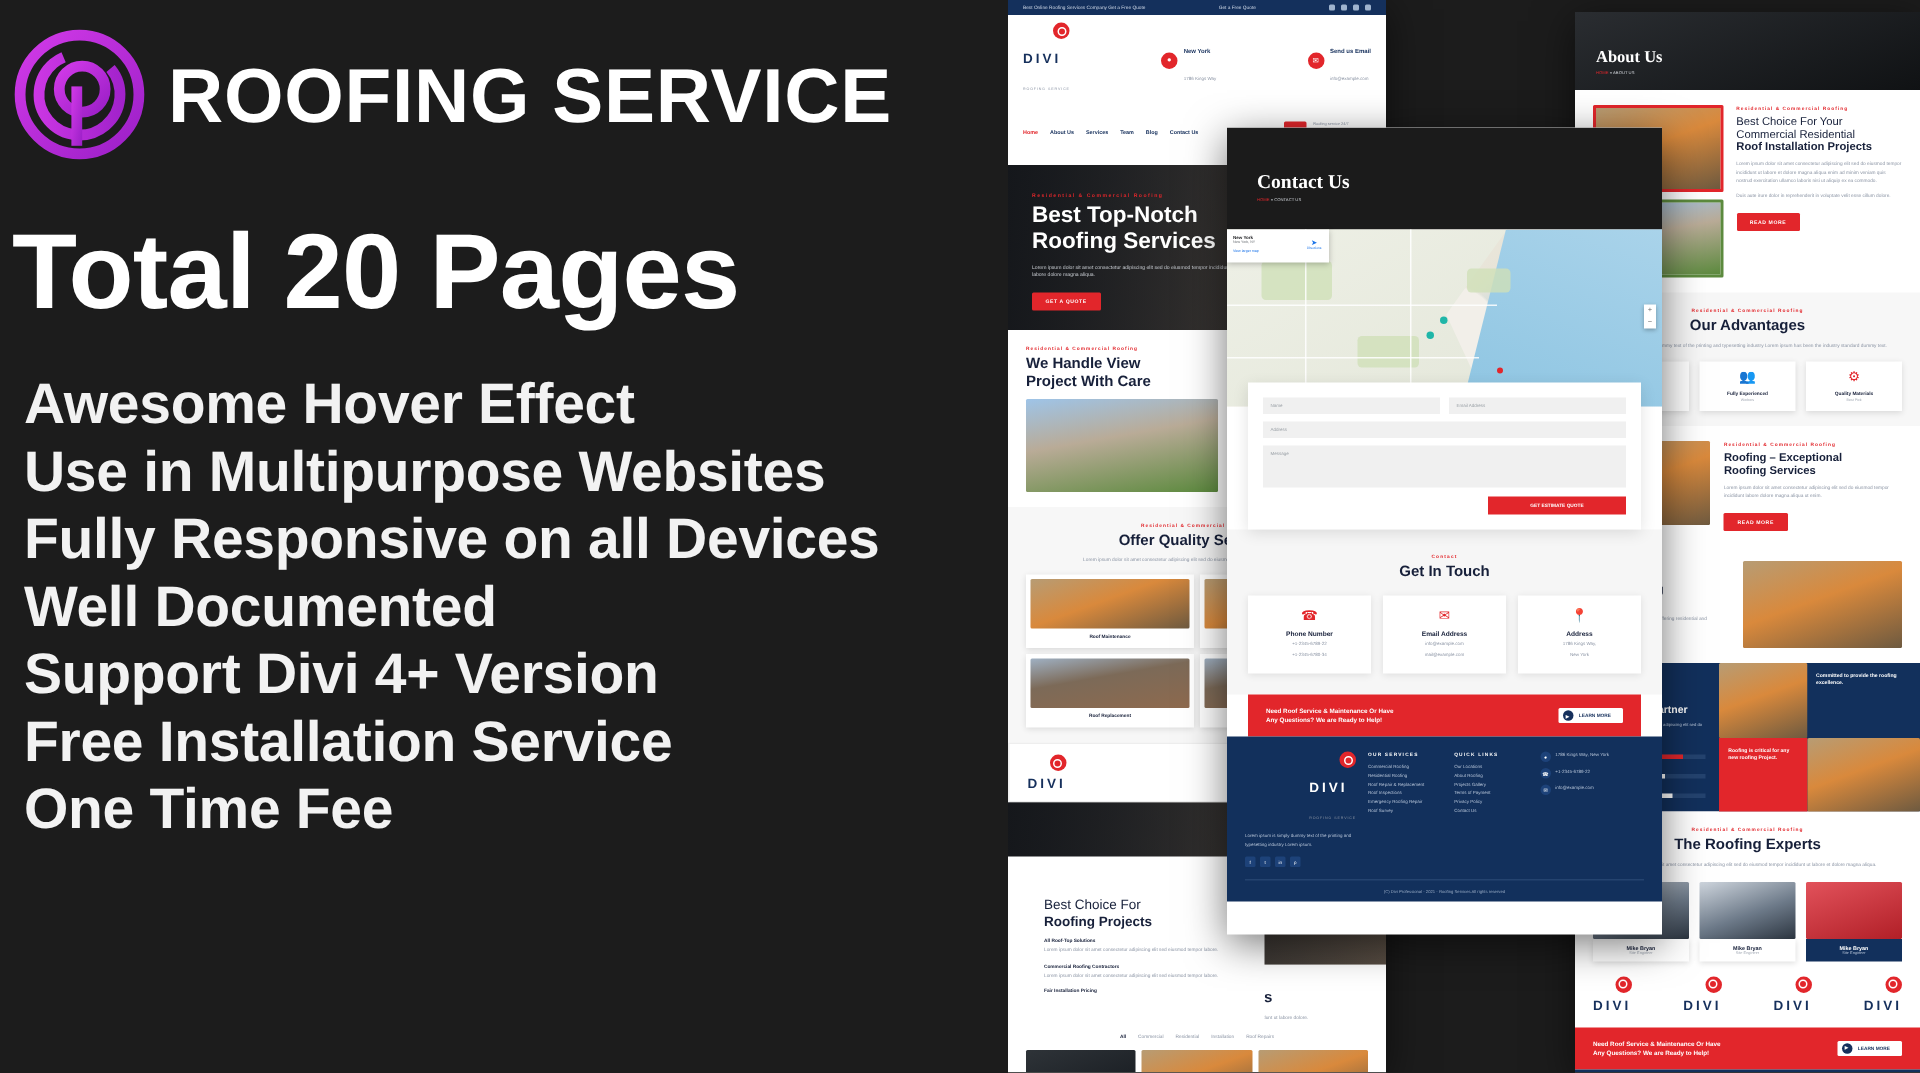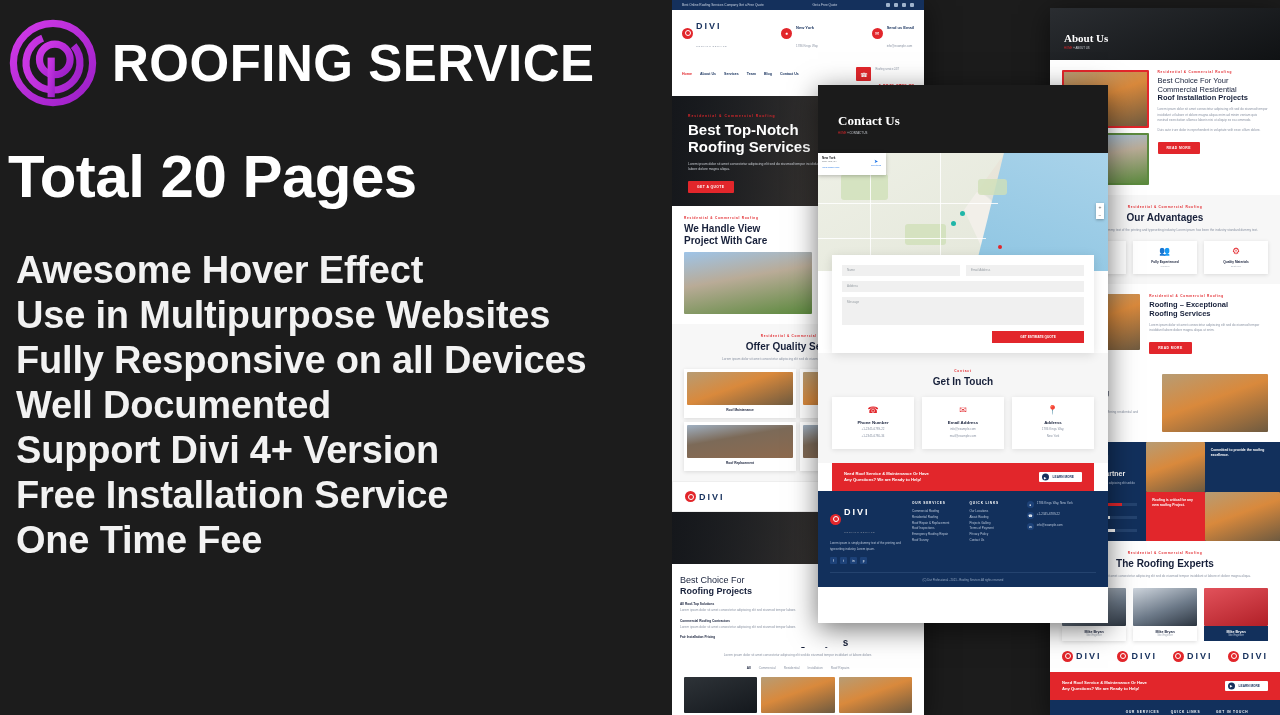--- a/index.html
+++ b/index.html
@@ -6,40 +6,40 @@
   html,body { width:1280px; height:715px; overflow:hidden; background:#1c1c1c;
     font-family:"Liberation Sans", sans-serif; }
   .stage { position:relative; width:1280px; height:715px; background:#1c1c1c; overflow:hidden; }
 
   
   .promo { position:absolute; left:0; top:0; width:672px; height:715px; background:#1c1c1c; z-index:5; }
   .brandrow { position:absolute; left:8px; top:18px; display:flex; align-items:center; gap:14px; }
   .logo-mark { width:90px; height:90px; flex:none; }
   .brand-name { color:#fff; font-size:51px; font-weight:bold; letter-spacing:0.5px;
     font-family:"Liberation Sans", sans-serif; line-height:1; }
-  .headline { position:absolute; left:8px; top:145px; color:#fff; font-size:60px;
+  .headline { position:absolute; left:8px; top:145px; color:#fff; font-size:71px;
     font-weight:bold; line-height:1.05; letter-spacing:-0.5px; }
   .bullets { position:absolute; left:16px; top:248px; width:700px; }
   .bullets li { list-style:none; color:#f2f2f2; font-size:38px; font-weight:bold;
     line-height:45px; white-space:nowrap; letter-spacing:-0.2px; }
 
   
   .mk { position:absolute; background:#fff; overflow:hidden; }
   .mk * { font-family:"Liberation Sans", sans-serif; }
   .shadow { box-shadow:0 6px 26px rgba(0,0,0,.55); }
 
   
   .topbar { background:#14305c; color:#cdd7e6; font-size:3.2px; display:flex;
     align-items:center; justify-content:space-between; padding:0 10px; height:10px; }
   .topbar .soc { display:flex; gap:4px; }
   .topbar .soc i { width:4px; height:4px; background:#9fb3cd; border-radius:1px; display:block; }
 
   .navwrap { background:#fff; padding:5px 10px 4px; }
   .navtop { display:flex; align-items:center; justify-content:space-between; }
-  .divi-logo { display:flex; align-items:center; gap:3px; }
+  .divi-logo { display:flex; align-items:flex-end; gap:3px;flex-direction:column; }
   .divi-ring { width:11px; height:11px; border-radius:50%; background:#e2262b; position:relative; flex:none; }
   .divi-ring::after { content:""; position:absolute; inset:2.5px; border-radius:50%;
     border:1.2px solid #fff; }
   .divi-word { color:#16305c; font-size:9px; font-weight:bold; letter-spacing:2px; }
   .divi-sub { color:#8a93a3; font-size:2.4px; letter-spacing:.6px; }
   .ct { display:flex; align-items:center; gap:4px; }
   .ct-ico { width:11px; height:11px; border-radius:50%; background:#e2262b; color:#fff;
     font-size:5px; display:flex; align-items:center; justify-content:center; flex:none; }
   .ct-t1 { color:#16305c; font-size:4px; font-weight:bold; }
   .ct-t2 { color:#8a93a3; font-size:3px; }
@@ -271,21 +271,21 @@
         <span class="divi-ring"></span>
         <span class="divi-word">DIVI</span>
       </div>
       <div style="color:#17203a;font-size:5px;font-weight:bold;line-height:1.5;text-align:right;flex:1">
         <span>Proud to be serving the</span><br>
         <span>you can trust!</span>
       </div>
     </div>
 
     <div class="hero" style="height:108px">
-      <div style="position:absolute;left:0;top:52px;width:68%;background:#fff;padding:8px;z-index:3">
+      <div style="position:absolute;left:0;top:36px;width:68%;background:#fff;padding:24px;z-index:3">
         <div class="sec-h2" style="font-size:9px;font-weight:400">
           <span>Best Choice For</span><br>
           <b>Roofing Projects</b>
         </div>
         <div style="margin-top:6px">
           <div style="color:#17203a;font-size:3.2px;font-weight:bold">All Roof-Top Solutions</div>
           <div class="sec-p" style="margin:2px 0 5px">Lorem ipsum dolor sit amet consectetur adipiscing elit sed eiusmod tempor labore.</div>
           <div style="color:#17203a;font-size:3.2px;font-weight:bold">Commercial Roofing Contractors</div>
           <div class="sec-p" style="margin:2px 0 5px">Lorem ipsum dolor sit amet consectetur adipiscing elit sed eiusmod tempor labore.</div>
           <div style="color:#17203a;font-size:3.2px;font-weight:bold">Fair Installation Pricing</div>

